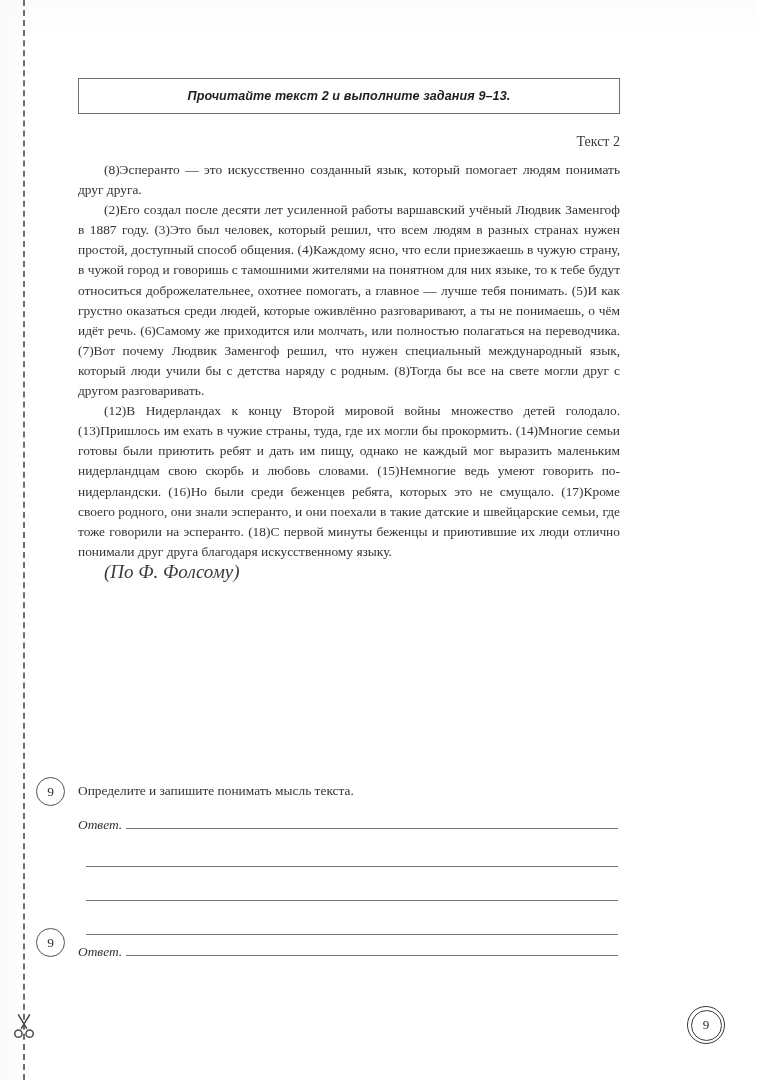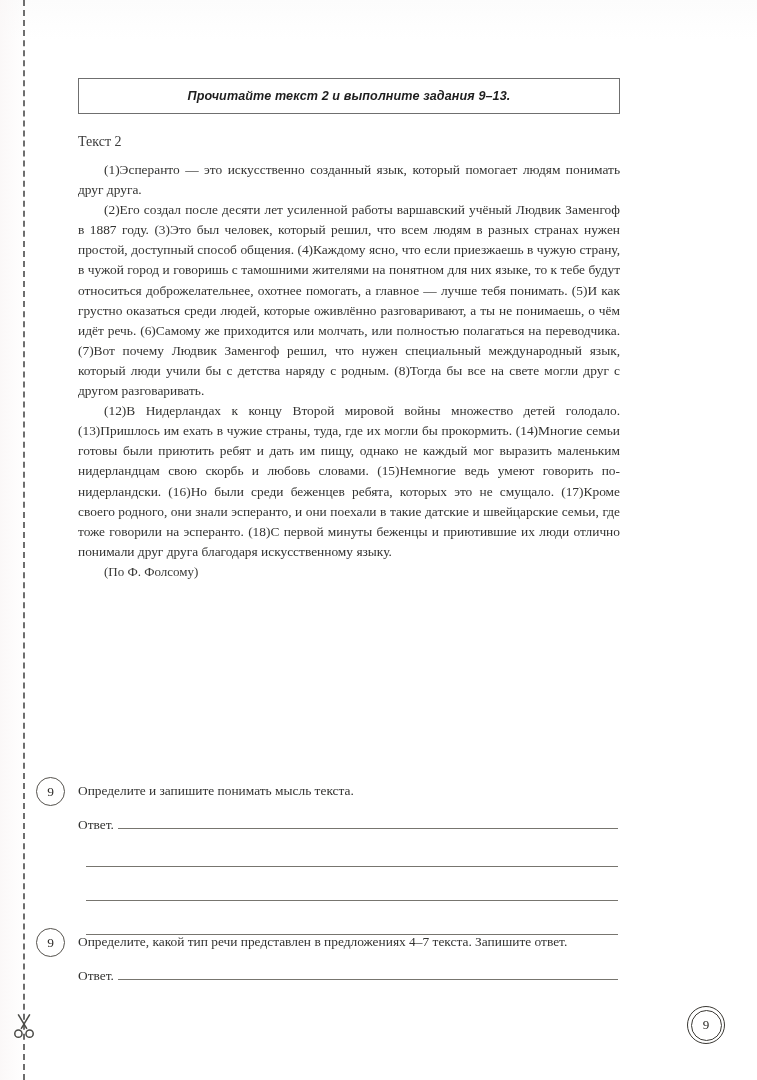--- a/index.html
+++ b/index.html
@@ -104,21 +104,21 @@
     color: #1e1e1e;
     white-space: nowrap;
   }
 
   
   .text-heading {
     position: absolute;
     left: 78px;
     top: 134px;
     width: 542px;
-    text-align: left;
+    text-align: right;
     font-size: 14px;
     color: #3a3a3a;
   }
 
   
   .passage {
     position: absolute;
     left: 78px;
     top: 160px;
     width: 542px;
@@ -132,21 +132,22 @@
     text-indent: 26px;
     text-align: justify;
     text-justify: inter-word;
   }
   .passage p:last-of-type {
     margin-bottom: 0;
   }
   .attribution {
     margin-top: 8px;
     text-align: right;
-    font-size: 13px;
+    font-style: italic;
+    font-size: 19px;
     text-indent: 0;
     color: #3a3a38;
   }
 
   
   .question {
     position: absolute;
     left: 36px;
     width: 600px;
   }
@@ -173,20 +174,21 @@
     font-size: 13.4px;
     line-height: 20.1px;
     color: #333331;
     text-align: justify;
     padding-top: 4px;
   }
   .answer-row {
     display: flex;
     align-items: baseline;
     margin-top: 16px;
+    font-style: italic;
   }
   .answer-label {
     font-size: 13.4px;
     color: #333331;
     white-space: nowrap;
     margin-right: 4px;
   }
   .answer-rule {
     flex: 1;
     height: 0;
@@ -286,21 +288,21 @@
     </svg>
   </div>
 
   <div class="instruction-box">
     <div class="instruction-text">Прочитайте текст 2 и выполните задания 9–13.</div>
   </div>
 
   <div class="text-heading">Текст 2</div>
 
   <div class="passage">
-    <p>(1)Эсперанто — это искусственно созданный язык, который помогает людям понимать друг друга.</p>
+    <p>(8)Эсперанто — это искусственно созданный язык, который помогает людям понимать друг друга.</p>
     <p>(2)Его создал после десяти лет усиленной работы варшавский учёный Людвик Заменгоф в 1887 году. (3)Это был человек, который решил, что всем людям в разных странах нужен простой, доступный способ общения. (4)Каждому ясно, что если приезжаешь в чужую страну, в чужой город и говоришь с тамошними жителями на понятном для них языке, то к тебе будут относиться доброжелательнее, охотнее помогать, а главное — лучше тебя понимать. (5)И как грустно оказаться среди людей, которые оживлённо разговаривают, а ты не понимаешь, о чём идёт речь. (6)Самому же приходится или молчать, или полностью полагаться на переводчика. (7)Вот почему Людвик Заменгоф решил, что нужен специальный международный язык, который люди учили бы с детства наряду с родным. (8)Тогда бы все на свете могли друг с другом разговаривать.</p>
     <p>(12)В Нидерландах к концу Второй мировой войны множество детей голодало. (13)Пришлось им ехать в чужие страны, туда, где их могли бы прокормить. (14)Многие семьи готовы были приютить ребят и дать им пищу, однако не каждый мог выразить маленьким нидерландцам свою скорбь и любовь словами. (15)Немногие ведь умеют говорить по-нидерландски. (16)Но были среди беженцев ребята, которых это не смущало. (17)Кроме своего родного, они знали эсперанто, и они поехали в такие датские и швейцарские семьи, где тоже говорили на эсперанто. (18)С первой минуты беженцы и приютившие их люди отлично понимали друг друга благодаря искусственному языку.</p>
     <p class="attribution">(По Ф. Фолсому)</p>
   </div>
 
   <div class="question" style="top: 777px;">
     <div class="q-circle">9</div>
     <div class="q-body">
       <div class="q-prompt">Определите и запишите понимать мысль текста.</div>
       <div class="answer-row">
@@ -309,21 +311,20 @@
       </div>
       <div class="blank-line"></div>
       <div class="blank-line"></div>
       <div class="blank-line"></div>
     </div>
   </div>
 
   <div class="question" style="top: 928px;">
     <div class="q-circle">9</div>
     <div class="q-body">
-      <div class="q-prompt">Определите, какой тип речи представлен в предложениях 4–7 текста. Запишите ответ.</div>
       <div class="answer-row">
         <span class="answer-label">Ответ.</span>
         <span class="answer-rule"></span>
       </div>
     </div>
   </div>
 
   <div class="page-number">
     <div class="inner-ring"></div>
     <span>9</span>

